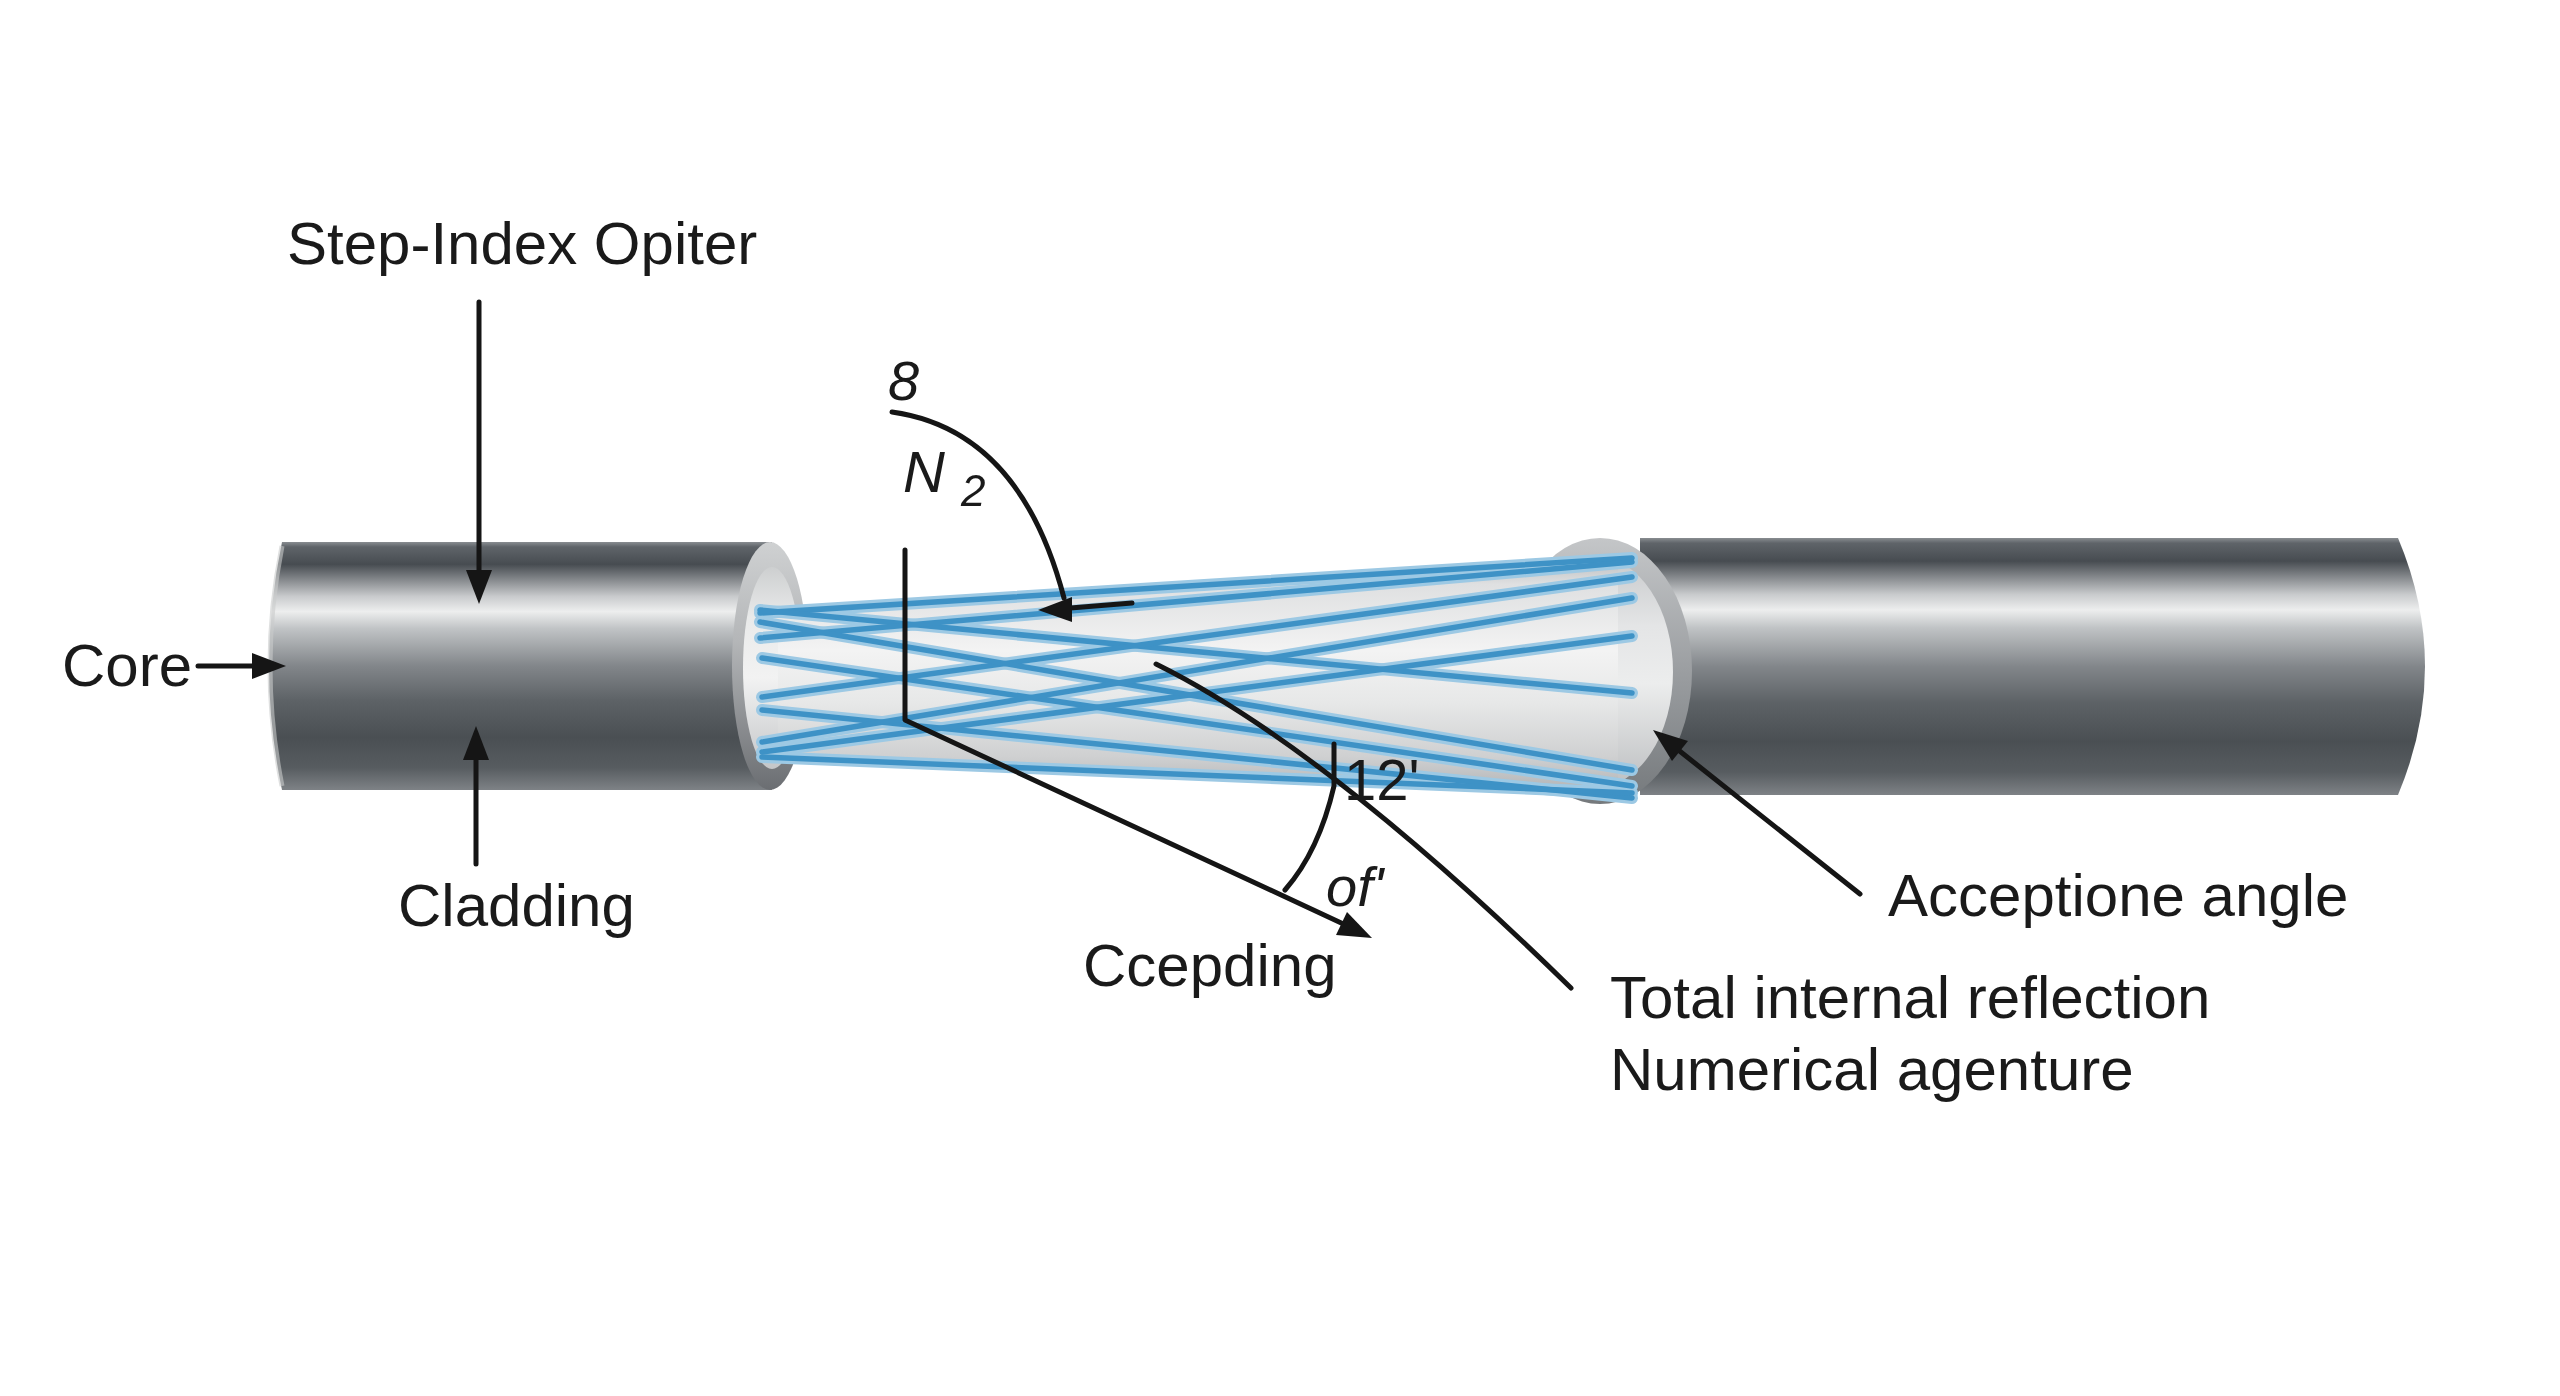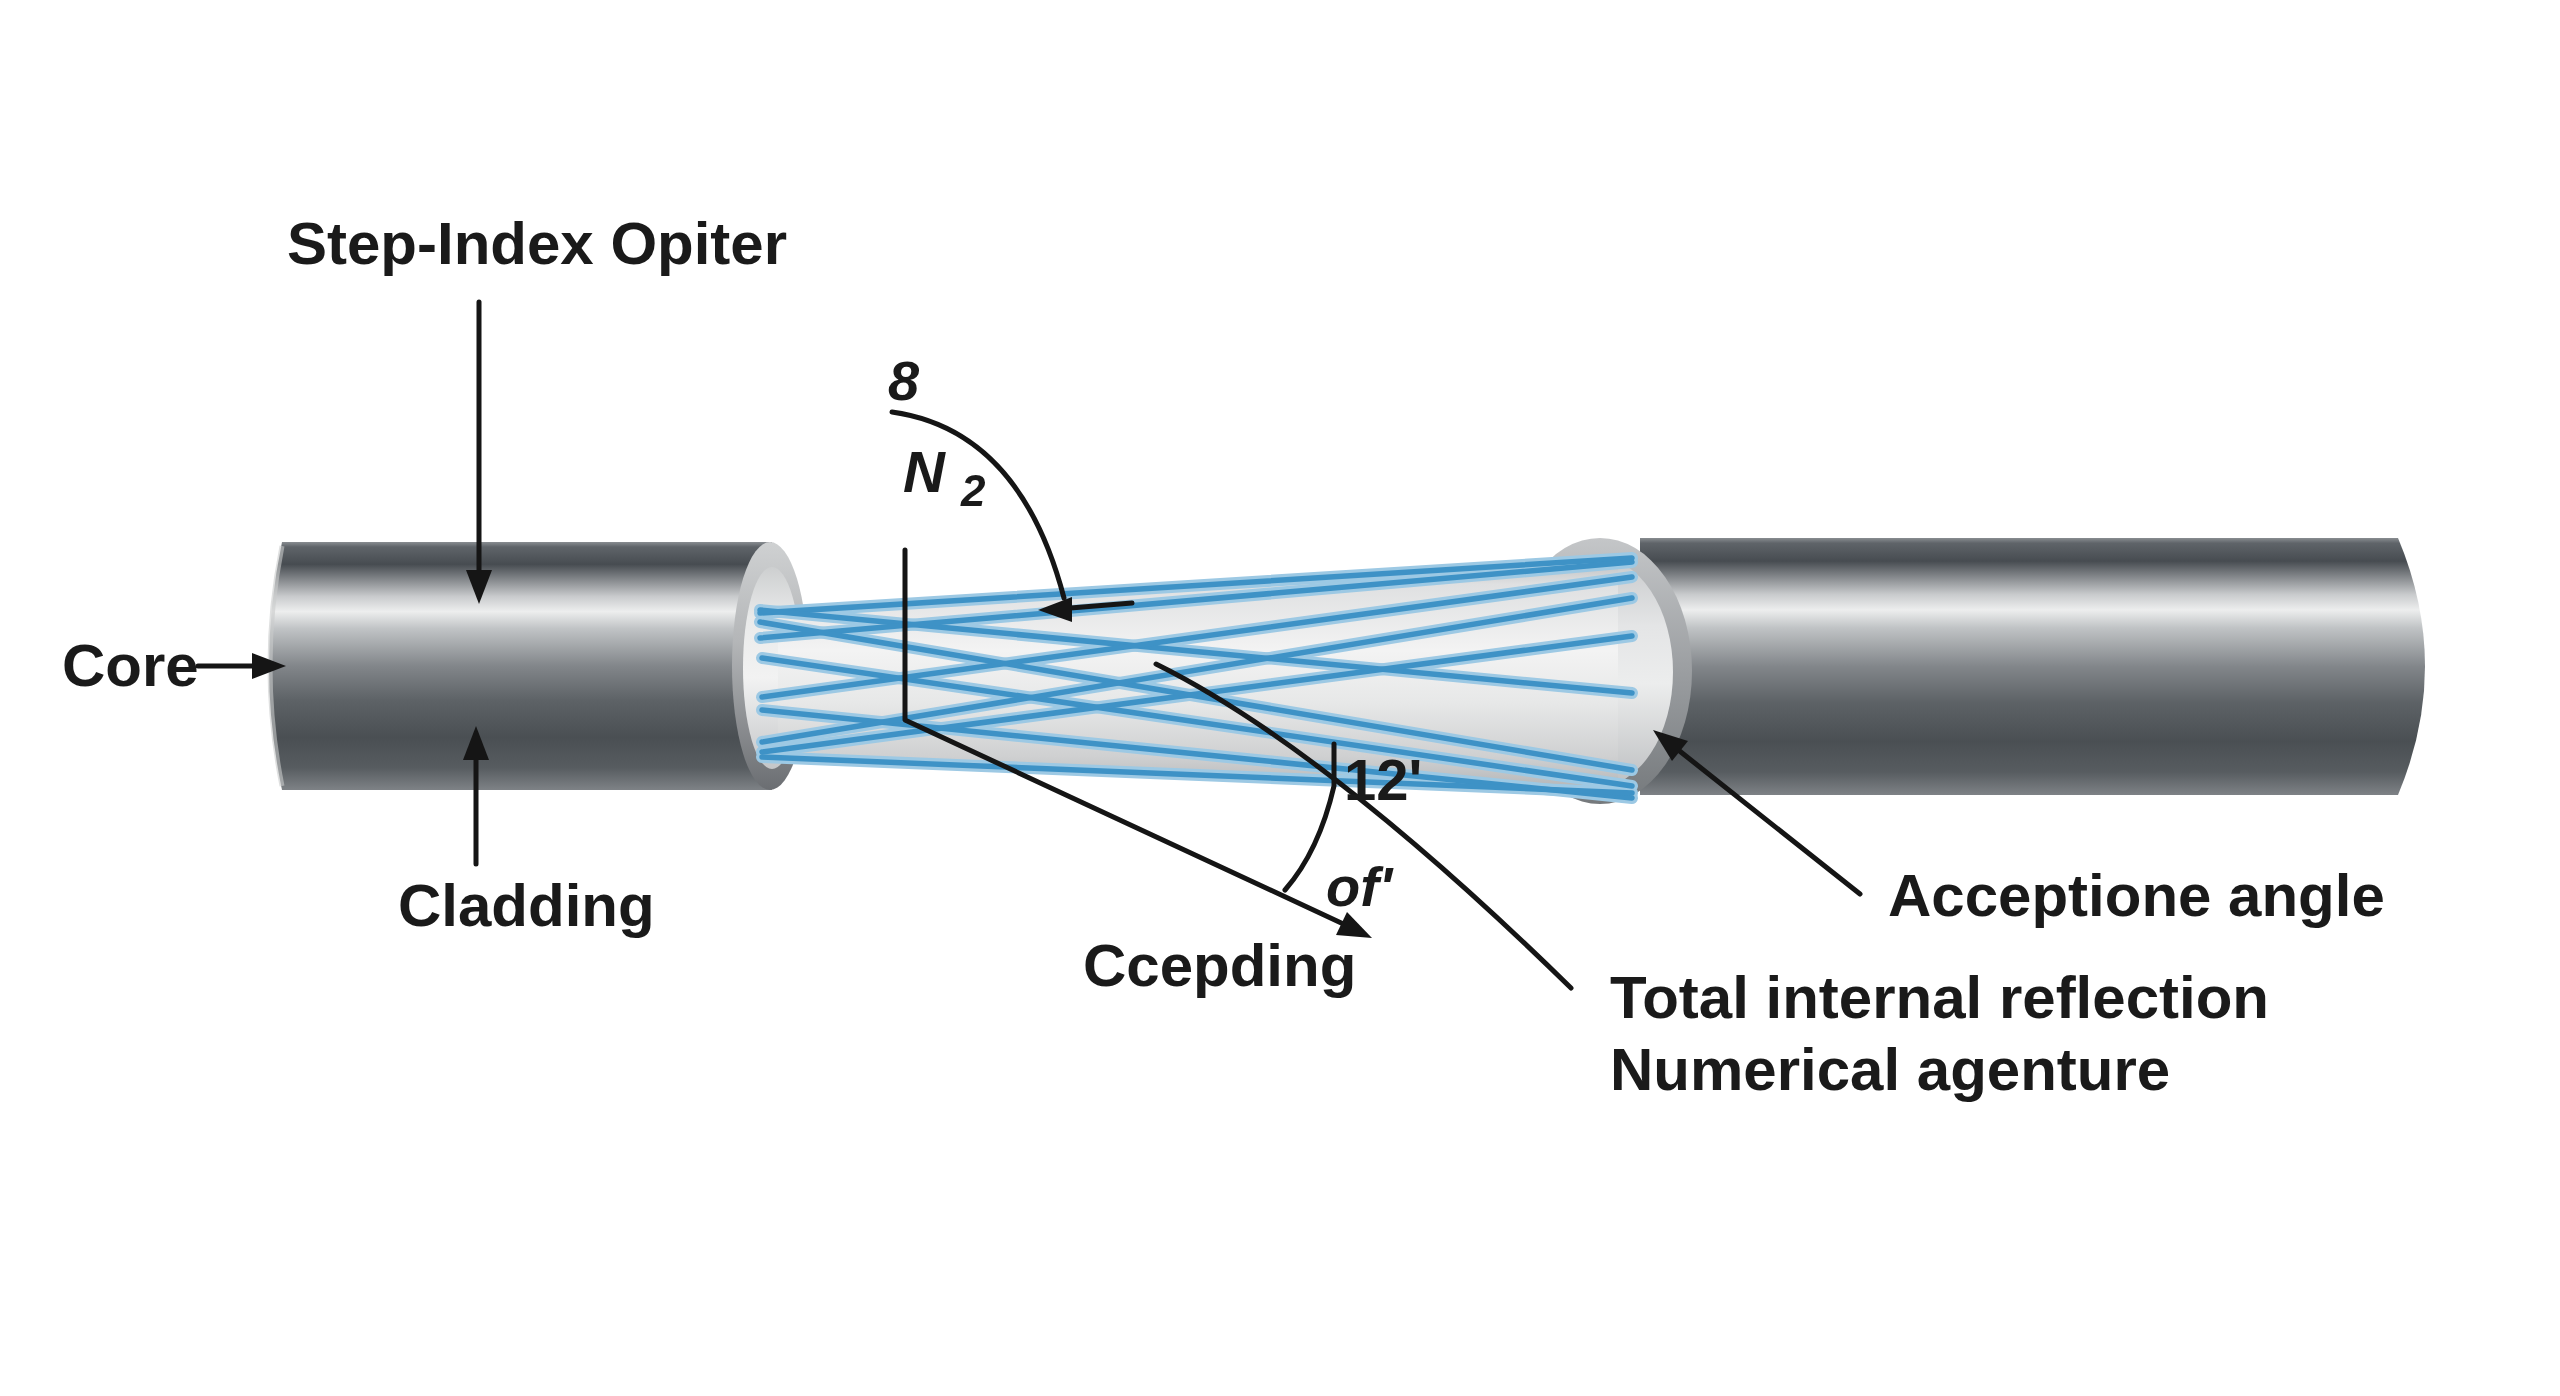--- a/index.html
+++ b/index.html
@@ -7,21 +7,20 @@
     padding: 0;
     background: #ffffff;
   }
   .stage {
     position: relative;
     width: 2560px;
     height: 1396px;
     background: #ffffff;
     overflow: hidden;
     font-family: "Liberation Sans", sans-serif;
-    font-weight: bold;
   }
   svg { display: block; }
   text {
     font-family: "Liberation Sans", sans-serif;
     fill: #1a1a1a;
   }
   .lbl   { font-size: 60px; }
   .lbl-i { font-size: 56px; font-style: italic; }
   .ann   { stroke: #151515; stroke-width: 5; fill: none; stroke-linecap: round; stroke-linejoin: round; }
   .annf  { fill: #151515; stroke: none; }

